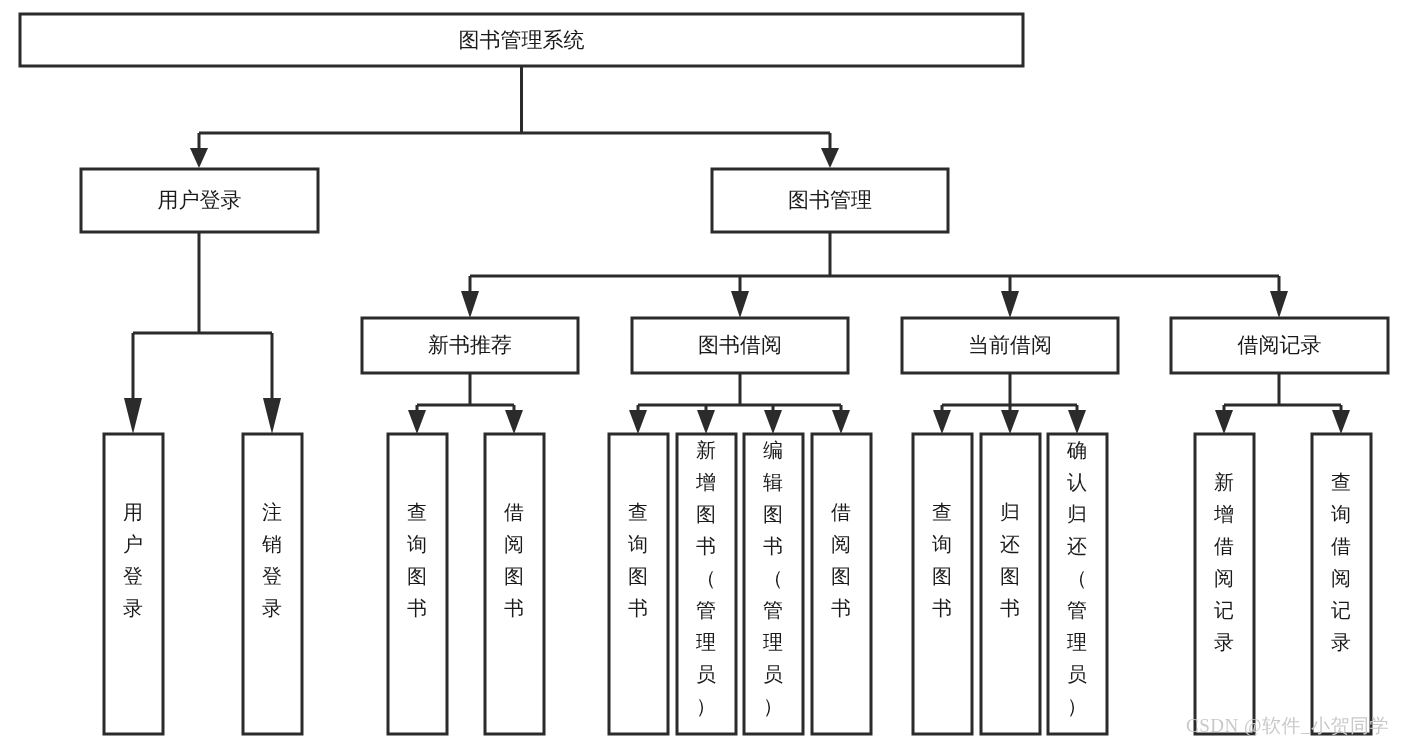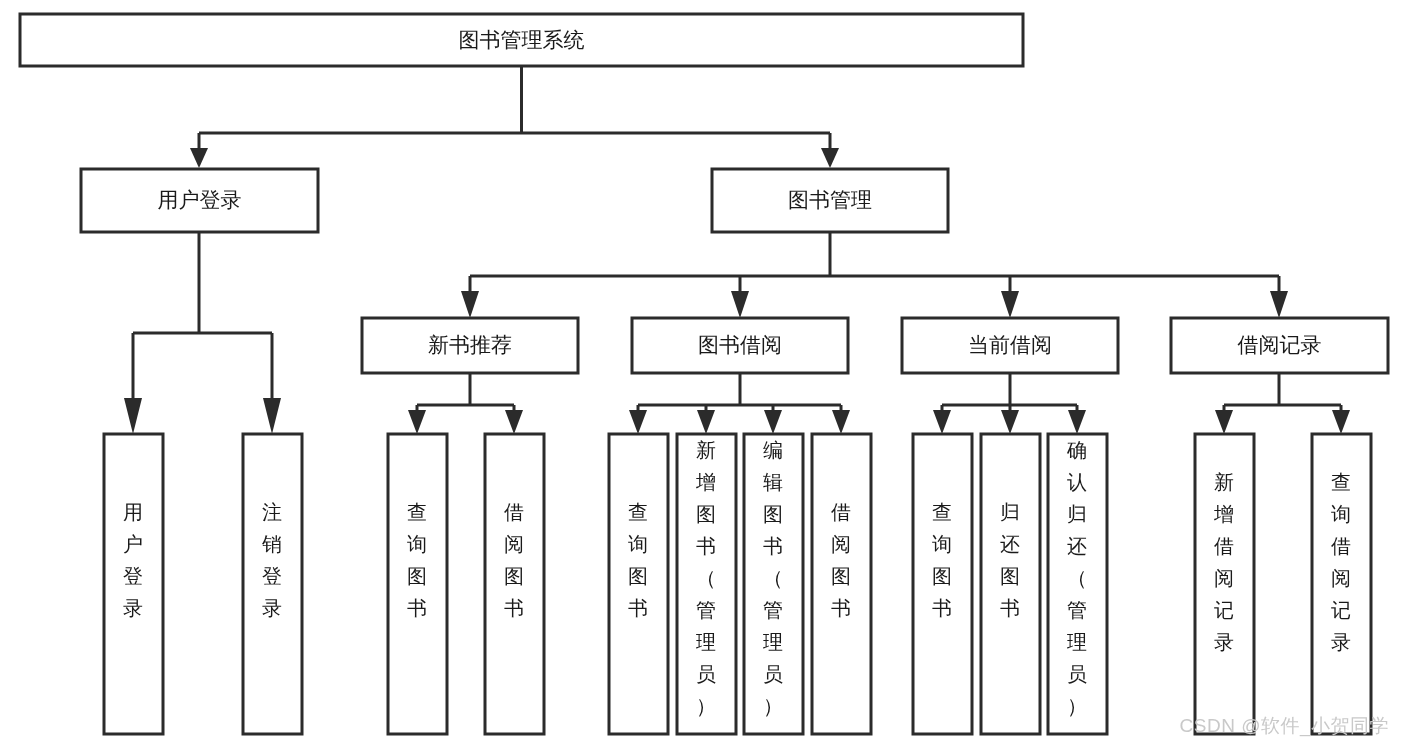--- a/index.html
+++ b/index.html
@@ -45,21 +45,21 @@
   .arrow-head {
     fill: #2b2b2b;
     stroke: none;
   }
   .watermark {
     position: absolute;
     right: 16px;
     bottom: 8px;
     color: #c9c9c9;
     font-size: 19px;
-    font-family: Liberation Sans, sans-serif;
+    font-family: Liberation Serif, serif;
     white-space: nowrap;
     letter-spacing: 0.5px;
   }
 </style>
 </head>
 <body>
 
 <svg id="diagram" viewBox="0 0 1405 747" xmlns="http://www.w3.org/2000/svg">
 
   <g>

